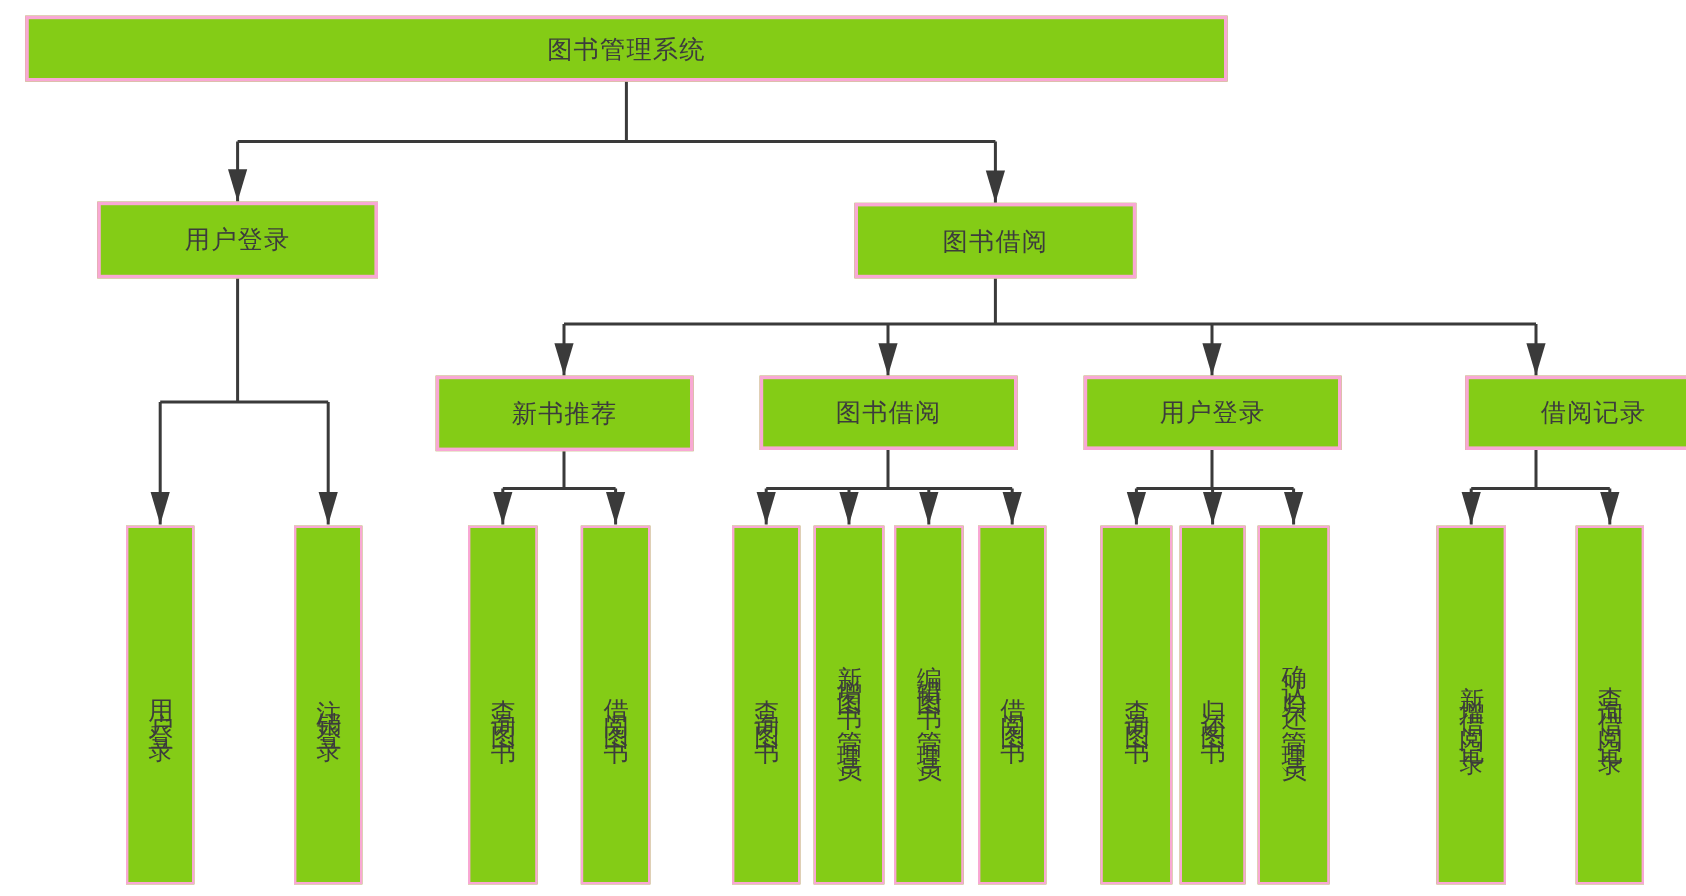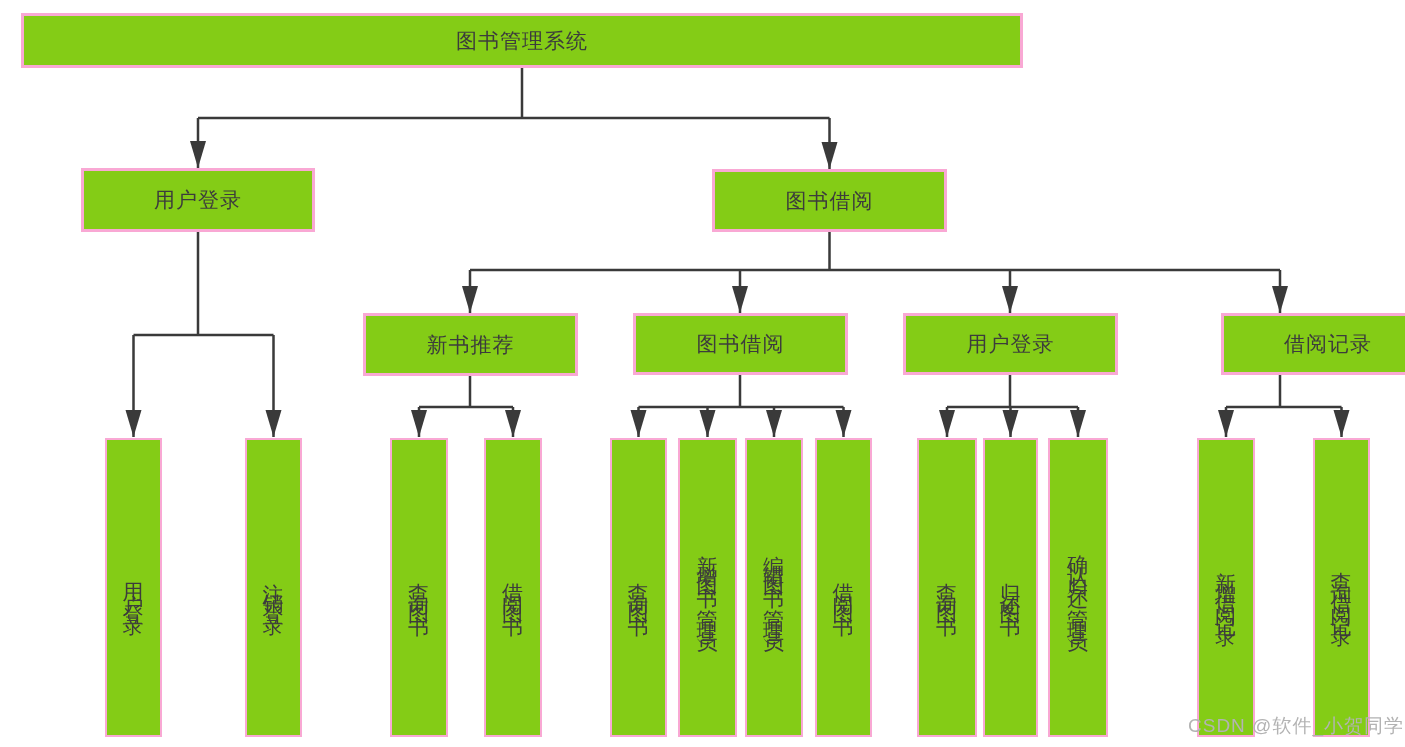--- a/index.html
+++ b/index.html
@@ -133,14 +133,13 @@
     <span class="vtext">确认归还（管理员）</span>
   </div>
 
   <div class="node leaf" style="left:1197px;top:438px;width:58px;height:299px;">
     <span class="vtext">新增借阅记录</span>
   </div>
   <div class="node leaf" style="left:1313px;top:438px;width:57px;height:299px;">
     <span class="vtext">查询借阅记录</span>
   </div>
 
-  <div id="watermark">CSDN @软件_小贺同学</div>
 </div>
 
 </body></html>

